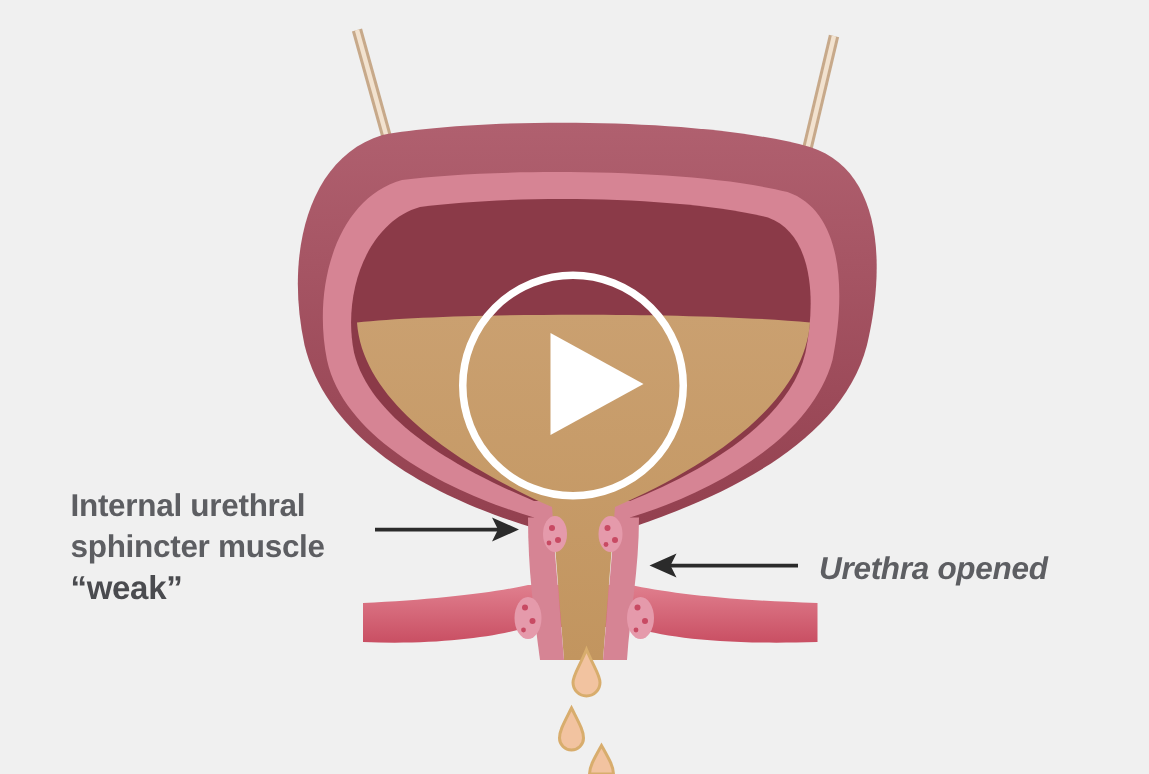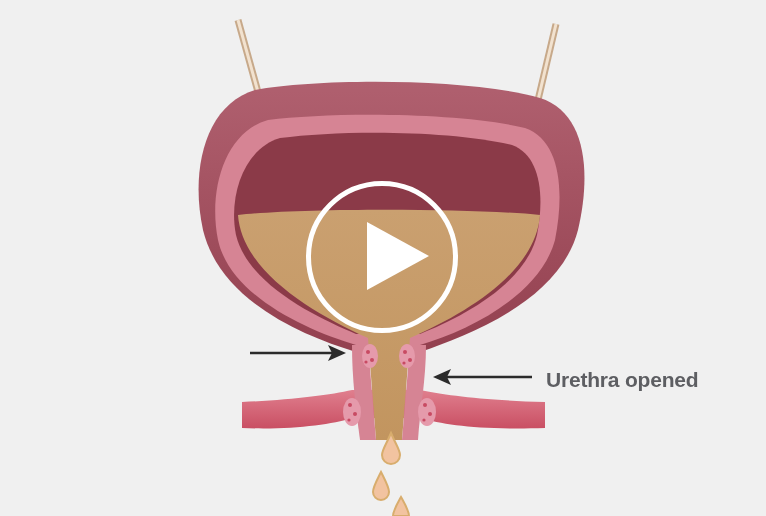--- a/index.html
+++ b/index.html
@@ -2,21 +2,21 @@
 <html><head>
   <meta charset="utf-8">
   <style>
     html, body { margin: 0; padding: 0; }
     body { width: 766px; height: 516px; background: #f0f0f0; overflow: hidden; position: relative; font-family: "Liberation Sans", sans-serif; }
     .stage { position: absolute; left: 0; top: 0; width: 766px; height: 516px; }
     svg.art { position: absolute; left: 0; top: 0; }
     .label { position: absolute; color: #5d5e62; font-weight: bold; font-size: 21px; line-height: 27px; letter-spacing: -0.2px; }
     .label-left { left: 47px; top: 324px; width: 200px; }
     .label-left .strong { color: #4a4b4f; font-size: 22px; }
-    .label-right { left: 546px; top: 366px; white-space: nowrap; }
+    .label-right { left: 546px; top: 366px; white-space: nowrap; font-style: italic; }
     .play-btn { position: absolute; left: 306px; top: 181px; width: 152px; height: 152px; border-radius: 50%; border: 5px solid #ffffff; box-sizing: border-box; cursor: pointer; }
     .play-btn .tri { position: absolute; left: 56px; top: 36px; width: 0; height: 0; border-top: 34px solid transparent; border-bottom: 34px solid transparent; border-left: 62px solid #ffffff; }
   </style>
 </head>
 <body>
 
 <div class="stage">
 
   <svg class="art" width="766" height="516" viewBox="0 0 766 516">
     <defs>
@@ -84,19 +84,24 @@
     <g>
       <line x1="250" y1="353" x2="335" y2="353" stroke="#2b2b2b" stroke-width="2.5"></line>
       <path d="M346 353 L328 345 L332 353 L328 361 Z" fill="#2b2b2b"></path>
     </g>
     <g>
       <line x1="442" y1="377" x2="532" y2="377" stroke="#2b2b2b" stroke-width="2.5"></line>
       <path d="M433 377 L451 369 L447 377 L451 385 Z" fill="#2b2b2b"></path>
     </g>
   </svg>
 
+  <div class="label label-left">
+    <div>Internal urethral</div>
+    <div>sphincter muscle</div>
+    <div class="strong">“weak”</div>
+  </div>
 
   <div class="label label-right">Urethra opened</div>
 
   <div class="play-btn">
     <div class="tri"></div>
   </div>
 </div>
 
 </body></html>

